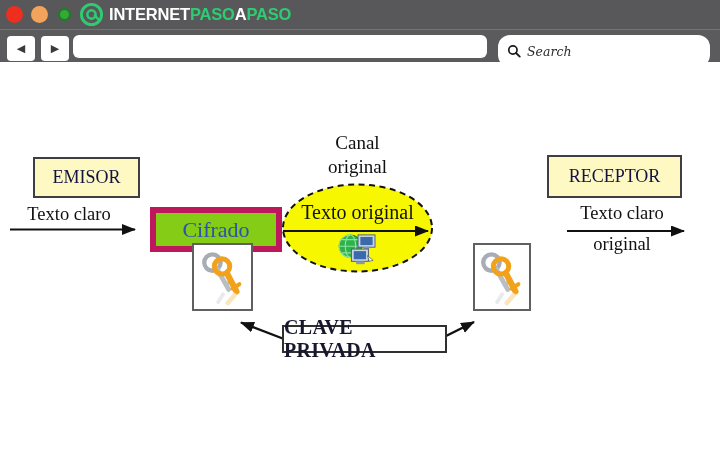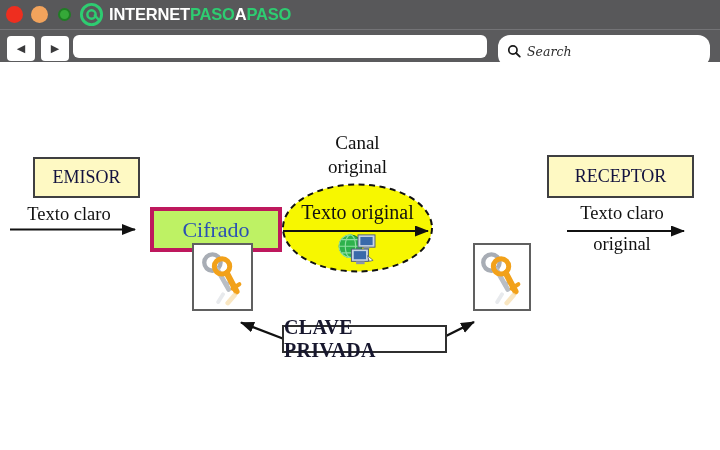--- a/index.html
+++ b/index.html
@@ -22,21 +22,21 @@
   .addressbar { position:absolute; left:73px; top:5px; width:414px; height:23px; background:#ffffff; border:none; border-radius:6px; padding:0 8px; font-size:12px; }
   .searchpill { position:absolute; left:498px; top:5px; width:212px; height:32px; background:#ffffff; border-radius:12px; display:flex; align-items:center; padding-left:9px; }
   .searchpill input { border:none; outline:none; background:transparent; width:160px; margin-left:5px; font-size:12.5px; color:#222; font-family:"DejaVu Serif",serif; font-style:italic; }
   .searchpill input::placeholder { color:#2b2b2b; font-style:italic; font-family:"DejaVu Serif","Liberation Serif",serif; }
 
   
   .content { position:absolute; left:0; top:62px; width:720px; height:388px; background:#ffffff; font-family:"Liberation Serif","DejaVu Serif",serif; color:#111; }
   .content svg.lines { position:absolute; left:0; top:0; z-index:1; }
   .dbox { position:absolute; z-index:2; display:flex; align-items:center; justify-content:center; }
   .blue-box { background:#fef9c3; border:2px solid #3f3f41; font-weight:normal; color:#13133f; font-size:18px; }
-  .white-box { background:#bef264; border:4px solid #be185d; color:#2b50b4; }
+  .white-box { background:#84cc16; border:6px solid #be185d; color:#2b50b4; }
   .key-box { background:#ffffff; border:2px solid #606060; z-index:3; }
   .clave-box { background:#ffffff; border:2px solid #2f2f2f; font-weight:bold; font-size:20px; color:#17172e; letter-spacing:0.3px; }
   .lbl { position:absolute; z-index:2; text-align:center; color:#111; }
   .net-icon { position:absolute; z-index:3; }
 </style>
 </head>
 <body>
 
 <div class="screen">
 
@@ -80,21 +80,21 @@
       <line x1="283" y1="169" x2="428" y2="169" stroke="#111" stroke-width="2.2" marker-end="url(#ah)"></line>
       <line x1="567" y1="169" x2="684" y2="169" stroke="#111" stroke-width="2.2" marker-end="url(#ah)"></line>
       <line x1="284" y1="277" x2="241" y2="260.5" stroke="#111" stroke-width="2.4" marker-end="url(#ah)"></line>
       <line x1="446" y1="274" x2="474" y2="260" stroke="#111" stroke-width="2.4" marker-end="url(#ah)"></line>
     </svg>
 
     <div class="dbox blue-box" style="left:33px; top:95px; width:107px; height:41px;">
       <span>EMISOR</span>
     </div>
 
-    <div class="dbox blue-box" style="left:547px; top:93px; width:147px; height:43px;">
+    <div class="dbox blue-box" style="left:547px; top:93px; width:135px; height:43px;">
       <span>RECEPTOR</span>
     </div>
 
     <div class="dbox white-box" style="left:150px; top:145px; width:132px; height:45px; font-size:22px;">
       <span>Cifrado</span>
     </div>
 
 
     <div class="lbl" style="left:2px; top:142px; width:134px; font-size:18.5px;">Texto claro</div>
 

